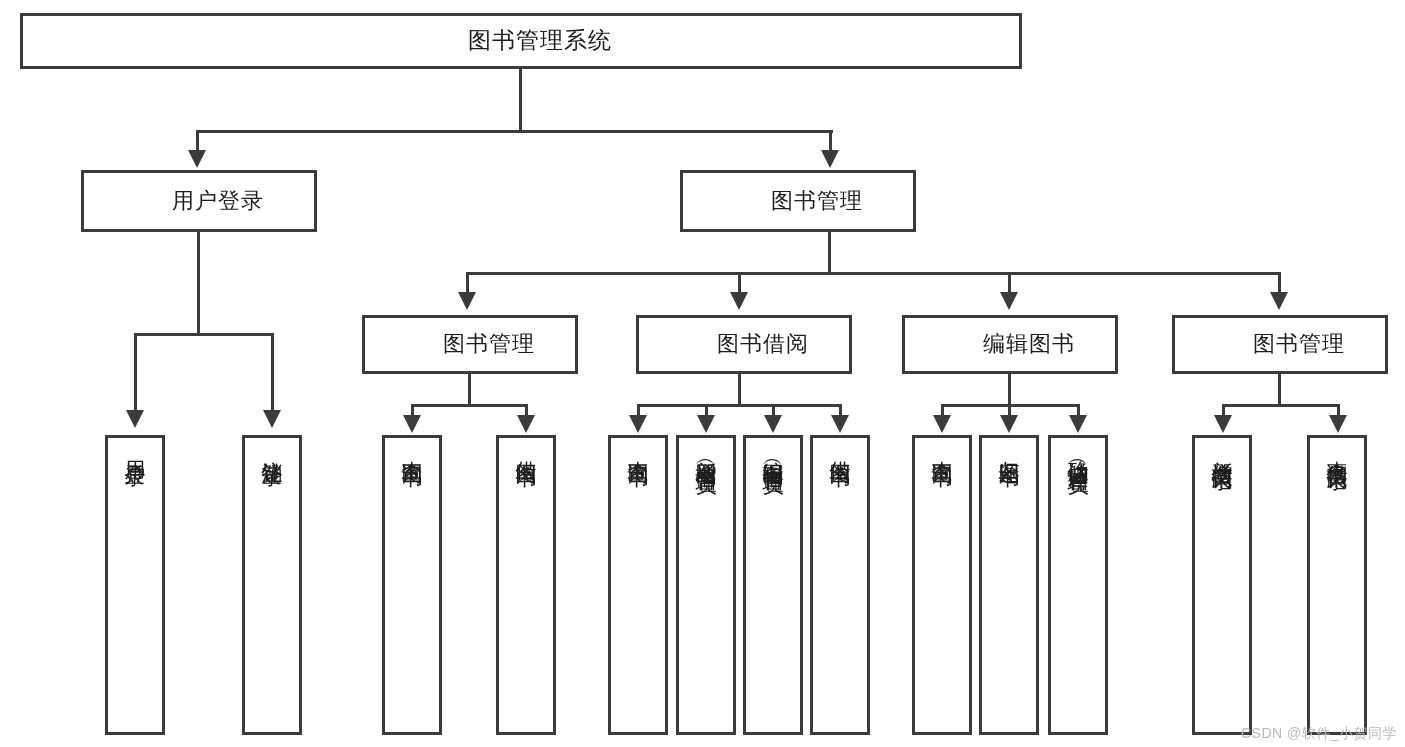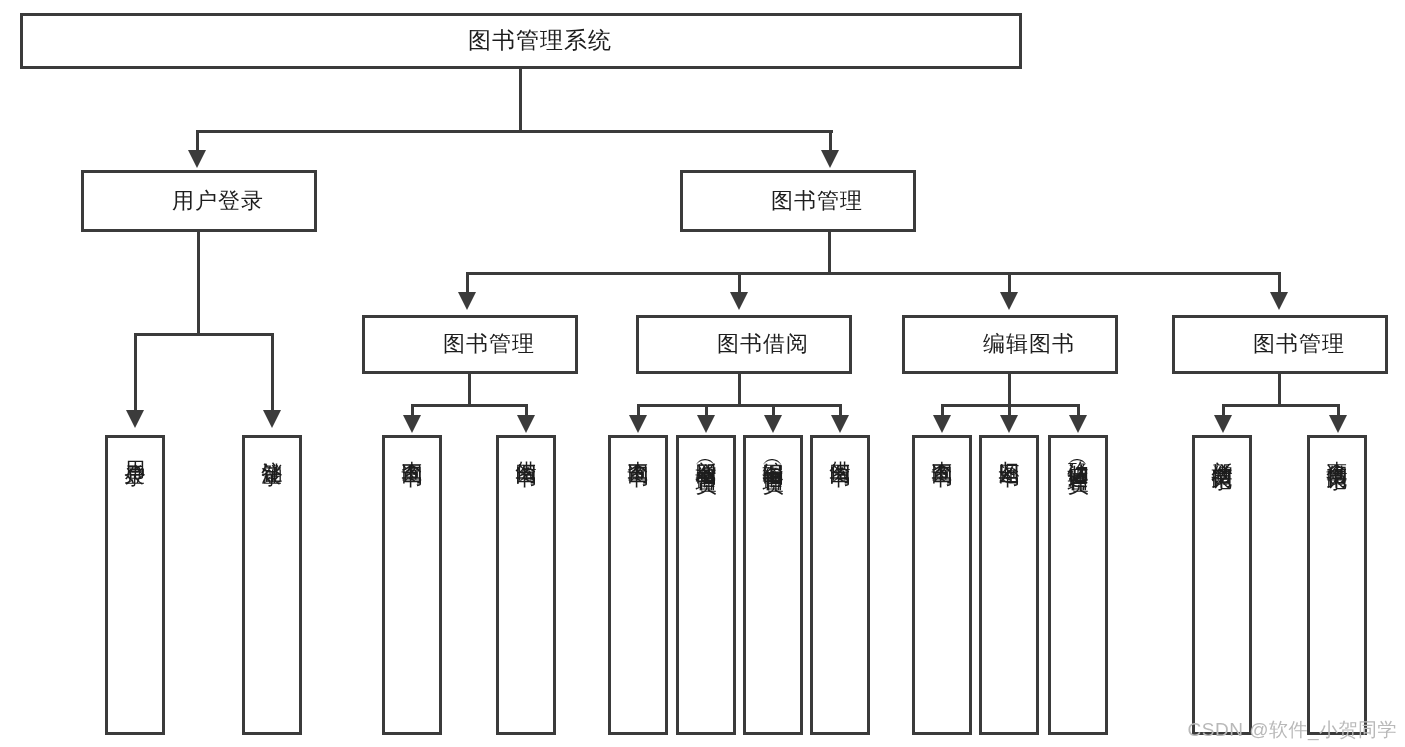--- a/index.html
+++ b/index.html
@@ -74,21 +74,21 @@
     border-left: 9px solid transparent;
     border-right: 9px solid transparent;
     border-top: 18px solid #3b3b3b;
     z-index: 2;
   }
   
   #watermark {
     position: absolute;
     right: 8px;
     bottom: 4px;
-    font-size: 19px;
+    font-size: 14px;
     color: #b9b9b9;
     letter-spacing: 0.5px;
     white-space: nowrap;
     z-index: 5;
     font-family: "Liberation Sans", "DejaVu Sans", sans-serif;
   }
 </style>
 </head>
 <body>
 

